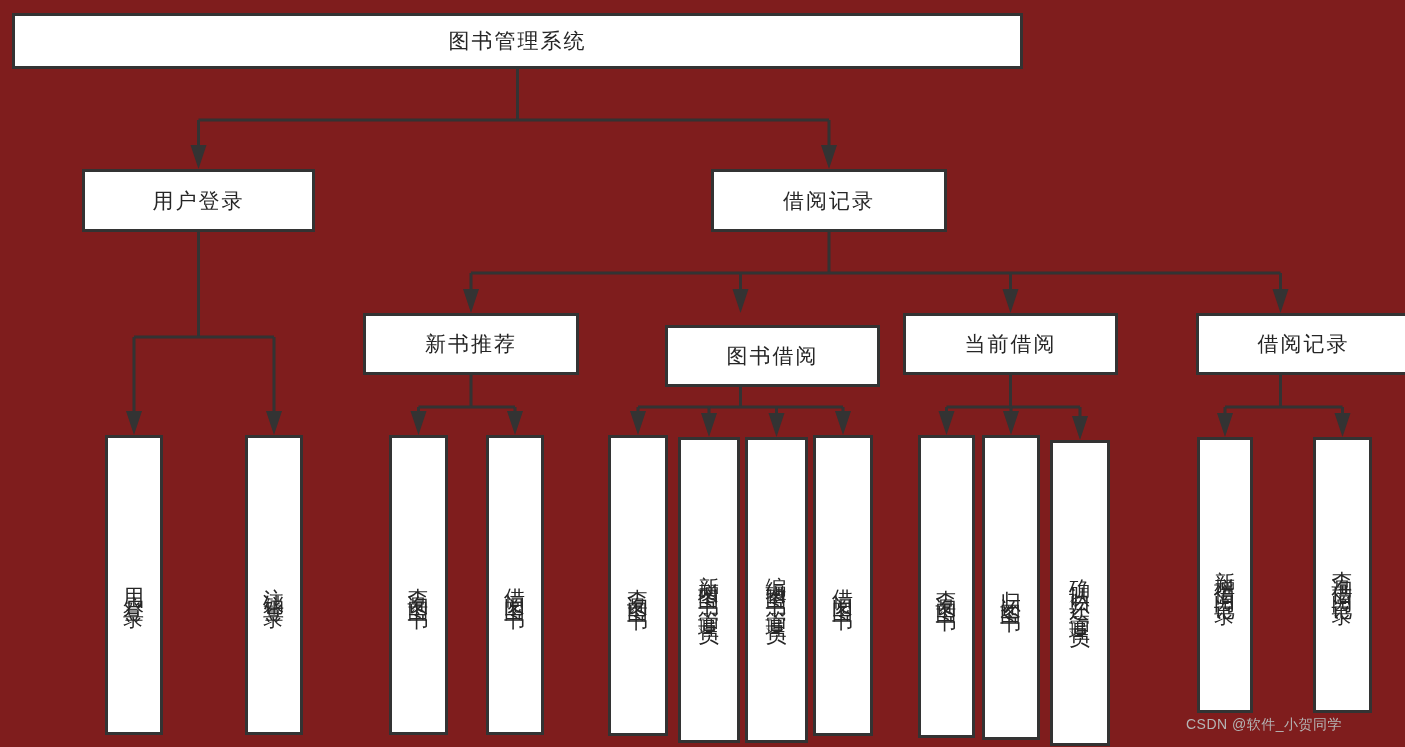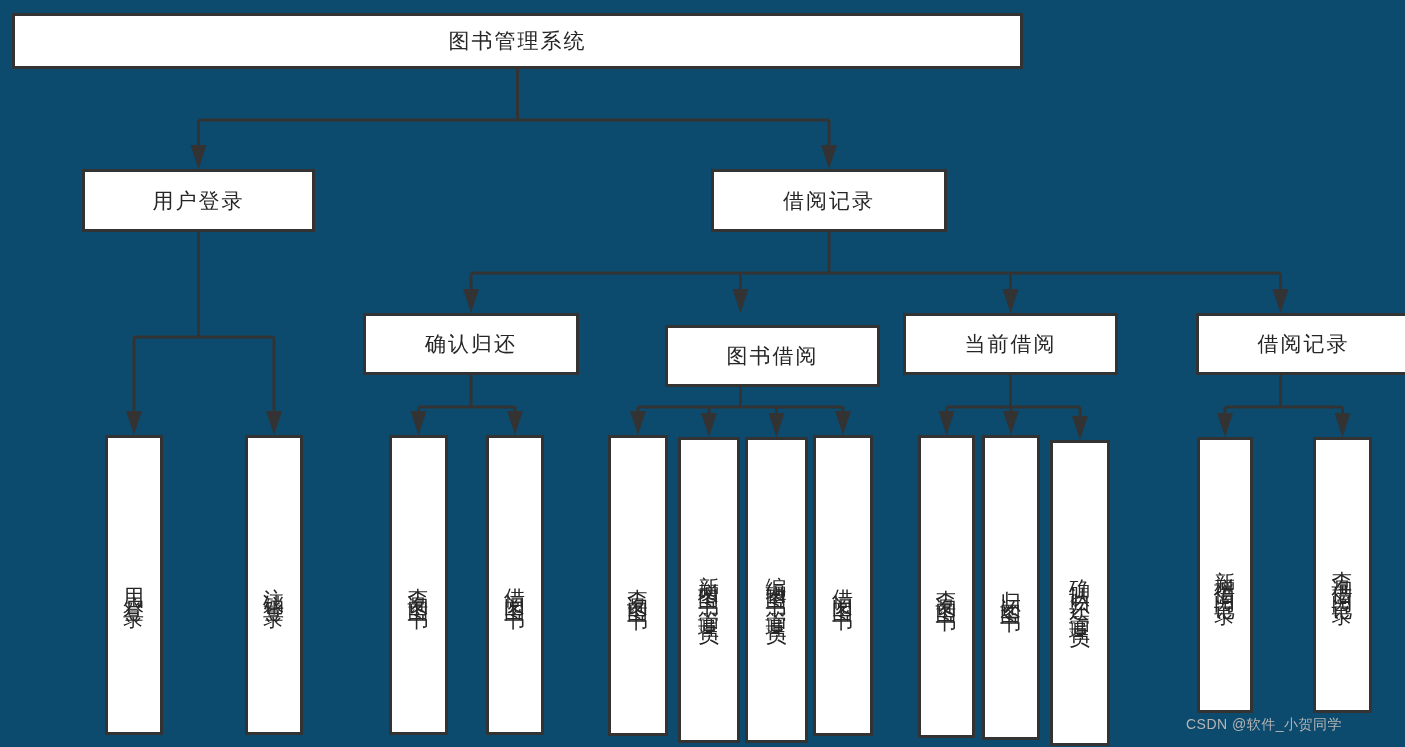--- a/index.html
+++ b/index.html
@@ -4,21 +4,21 @@
 <style>
   html, body {
     margin: 0;
     padding: 0;
     background: #ffffff;
   }
   .stage {
     position: relative;
     width: 1405px;
     height: 747px;
-    background: #0c4a6e;
+    background: #7f1d1d;
     font-family: "Liberation Sans", sans-serif;
     overflow: hidden;
   }
   .connectors {
     position: absolute;
     left: 0;
     top: 0;
     pointer-events: none;
   }
   .node {
@@ -137,21 +137,21 @@
   </div>
 
   <div class="node h-node" style="left:82px; top:169px; width:233px; height:63px;">
     <span class="label">用户登录</span>
   </div>
   <div class="node h-node" style="left:711px; top:169px; width:236px; height:63px;">
     <span class="label">借阅记录</span>
   </div>
 
   <div class="node h-node" style="left:363px; top:313px; width:216px; height:62px;">
-    <span class="label">确认归还</span>
+    <span class="label">新书推荐</span>
   </div>
   <div class="node h-node" style="left:665px; top:313px; width:215px; height:62px;margin-top:12px;">
     <span class="label">图书借阅</span>
   </div>
   <div class="node h-node" style="left:903px; top:313px; width:215px; height:62px;">
     <span class="label">当前借阅</span>
   </div>
   <div class="node h-node" style="left:1173px; top:313px; width:215px; height:62px;margin-left:23px;">
     <span class="label">借阅记录</span>
   </div>

